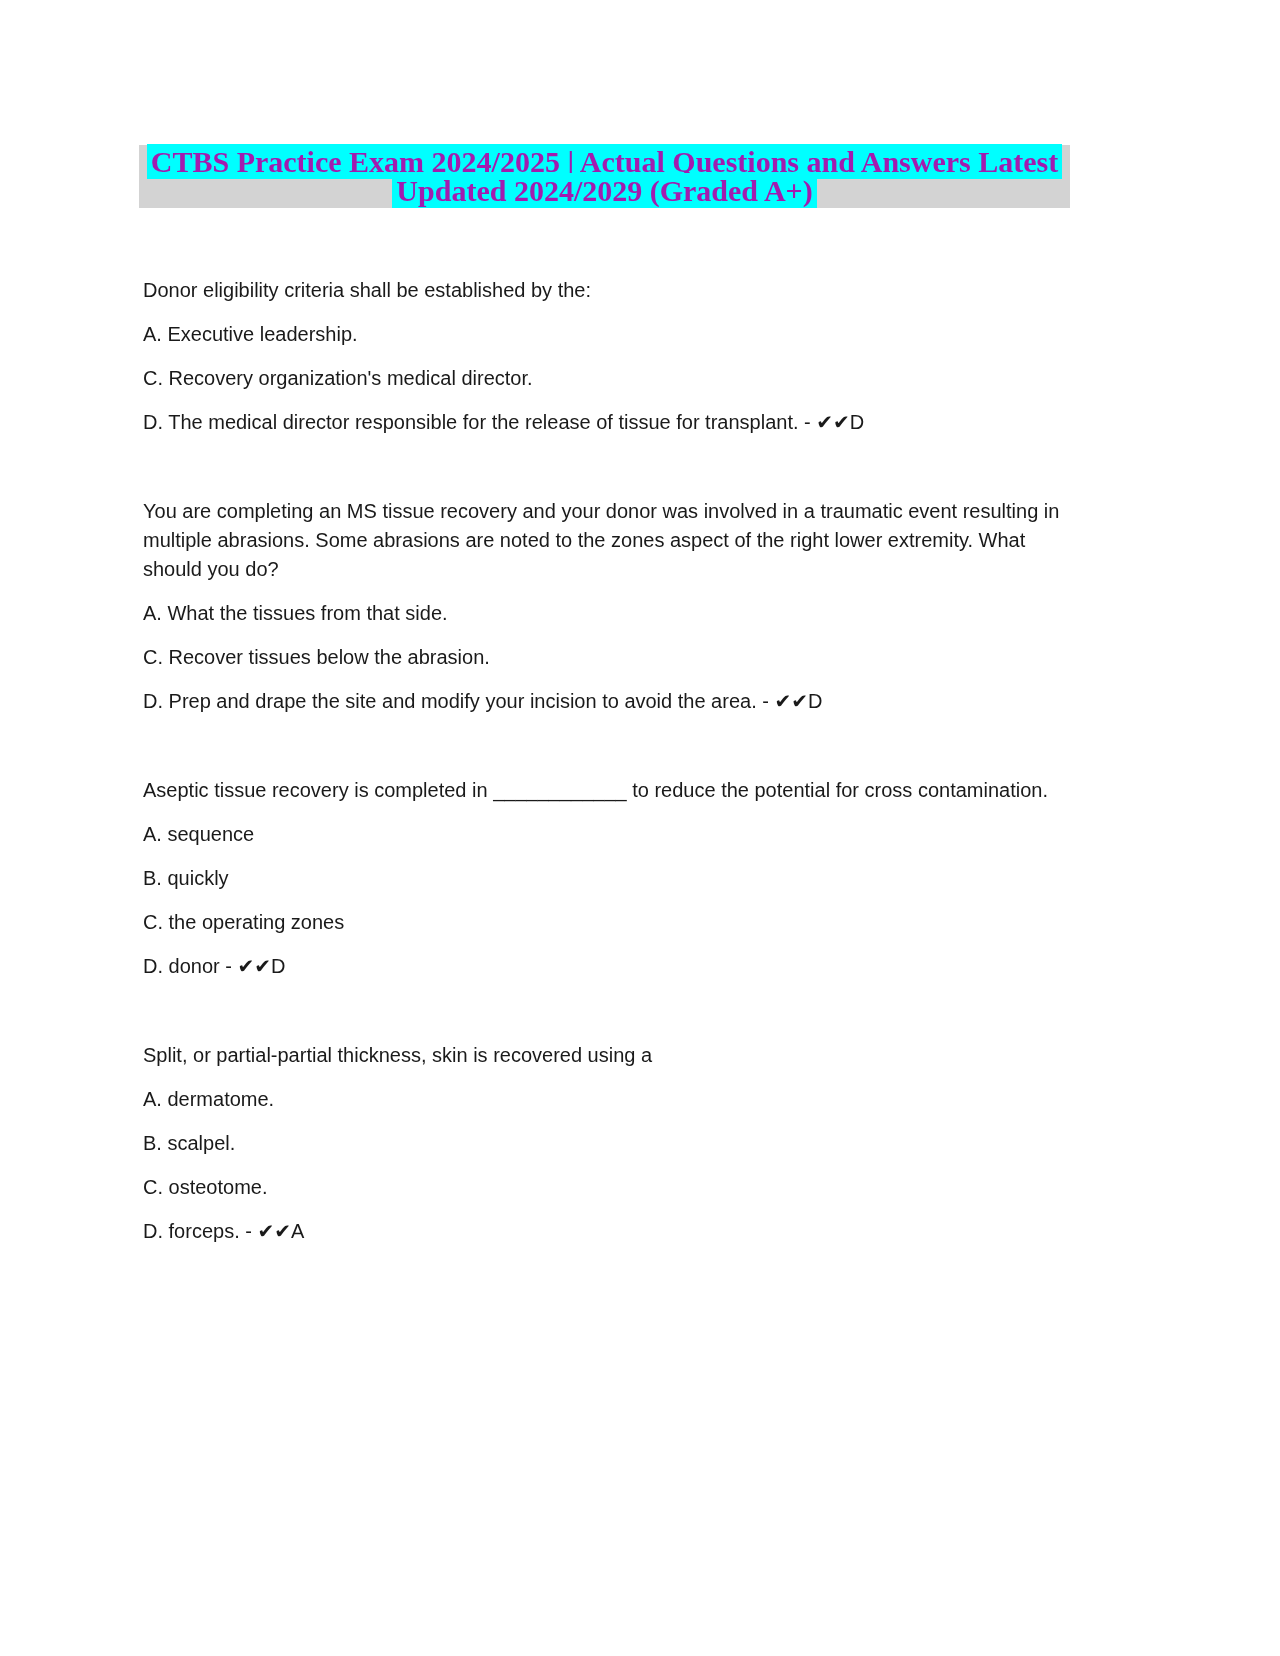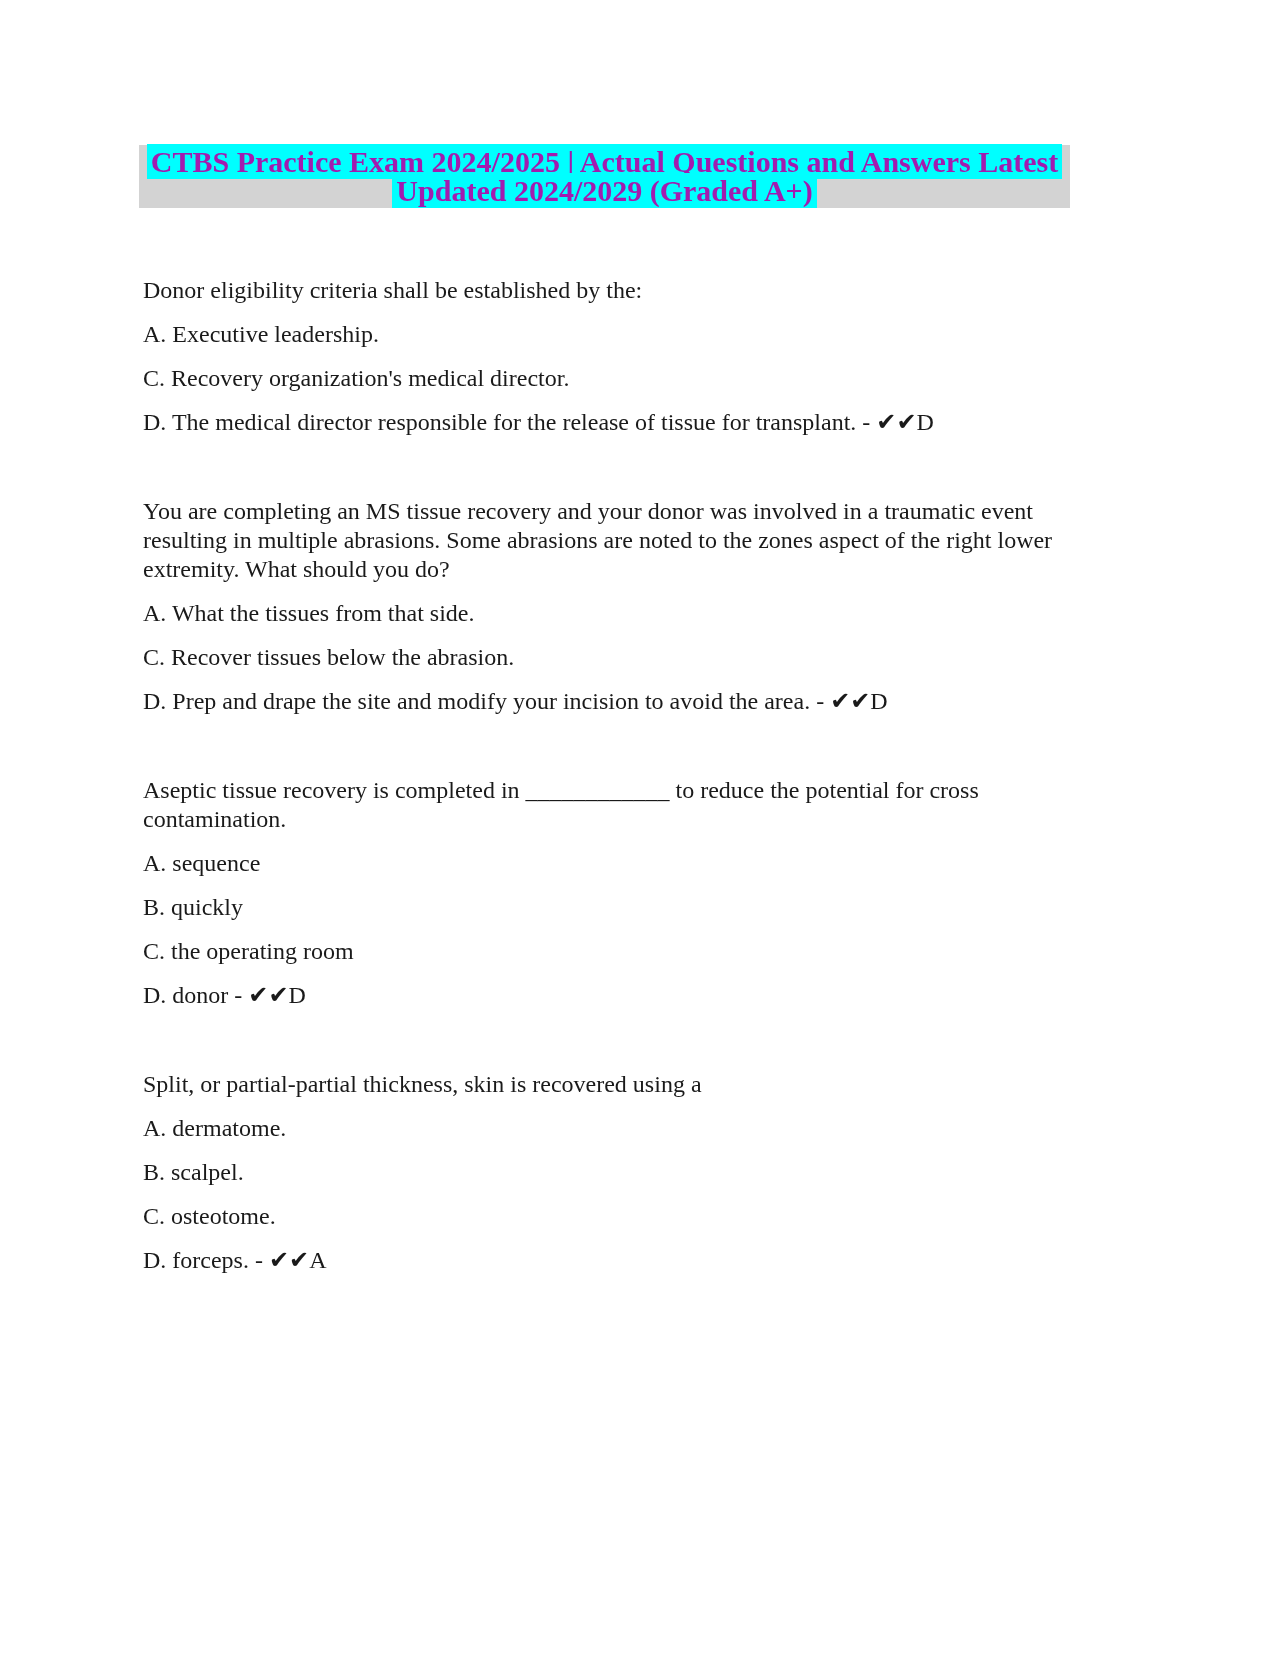--- a/index.html
+++ b/index.html
@@ -31,23 +31,22 @@
   }
   .hl {
     background: var(--highlight, #00ffff);
     padding: 1px 4px;
     -webkit-box-decoration-break: clone;
     box-decoration-break: clone;
   }
   .content {
     margin: 68px 0 16px 143px;
     width: 922px;
-    font-size: 24px;
+    font-size: 20px;
     line-height: 29px;
-    font-family: Liberation Serif, serif;
   }
   .para {
     margin: 0 0 15px 0;
   }
   .q-block {
     margin-bottom: 60px;
   }
 </style>
 </head>
 <body>
@@ -70,21 +69,21 @@
     <p class="para">You are completing an MS tissue recovery and your donor was involved in a traumatic event resulting in multiple abrasions. Some abrasions are noted to the zones aspect of the right lower extremity. What should you do?</p>
     <p class="para">A. What the tissues from that side.</p>
     <p class="para">C. Recover tissues below the abrasion.</p>
     <p class="para">D. Prep and drape the site and modify your incision to avoid the area. - ✔✔D</p>
   </div>
 
   <div class="q-block">
     <p class="para">Aseptic tissue recovery is completed in ____________ to reduce the potential for cross contamination.</p>
     <p class="para">A. sequence</p>
     <p class="para">B. quickly</p>
-    <p class="para">C. the operating room</p>
+    <p class="para">C. the operating zones</p>
     <p class="para">D. donor - ✔✔D</p>
   </div>
 
   <div class="q-block">
     <p class="para">Split, or partial-partial thickness, skin is recovered using a</p>
     <p class="para">A. dermatome.</p>
     <p class="para">B. scalpel.</p>
     <p class="para">C. osteotome.</p>
     <p class="para">D. forceps. - ✔✔A</p>
   </div>

